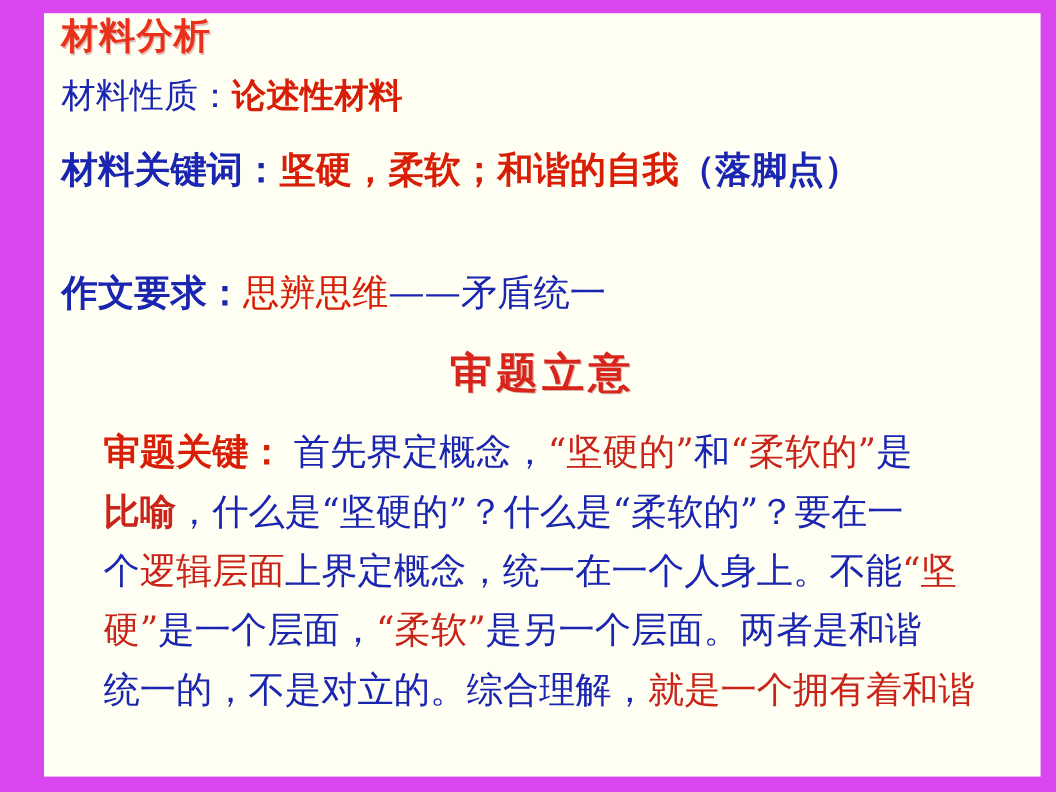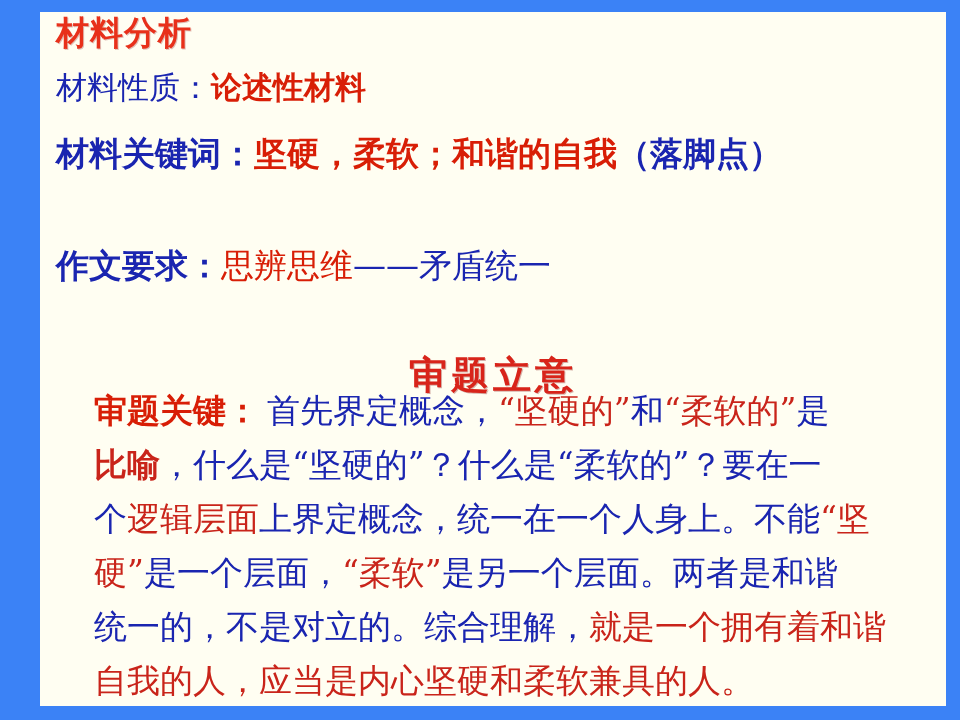--- a/index.html
+++ b/index.html
@@ -12,21 +12,21 @@
     overflow: hidden;
     background: #a7b52e;
     font-family: "DejaVu Sans", "Liberation Sans", sans-serif;
   }
 
   .slide {
     position: relative;
     width: 960px;
     height: 720px;
     box-sizing: border-box;
-    background: #3b82f6;
+    background: #d946ef;
     padding: 12px 14px 14px 40px;
   }
 
   .canvas {
     position: relative;
     width: 100%;
     height: 100%;
     box-sizing: border-box;
     background: #fffef2;
     overflow: hidden;
@@ -95,21 +95,20 @@
     position: absolute;
     top: 302px;
     left: 0;
     width: 100%;
     text-align: center;
     font-size: 38px;
     font-weight: bold;
     color: #d8241a;
     letter-spacing: 4px;
     text-shadow: 1px 1px 0 rgba(120,0,0,0.3);
-    margin-top: 36px;
   }
 
   
   .body-wrap {
     position: absolute;
     top: 372px;
     left: 14px;
     right: 8px;
     margin-left: 40px;
   }
@@ -172,19 +171,16 @@
       </div>
       <div class="body-line">
         <span class="bl">个</span><span class="emr">逻辑层面</span><span class="bl">上界定概念，统一在一个人身上。不能</span><span class="emr">“坚</span>
       </div>
       <div class="body-line">
         <span class="emr">硬”</span><span class="bl">是一个层面，</span><span class="emr">“柔软”</span><span class="bl">是另一个层面。两者是和谐</span>
       </div>
       <div class="body-line">
         <span class="bl">统一的，不是对立的。综合理解，</span><span class="emr">就是一个拥有着和谐</span>
       </div>
-      <div class="body-line">
-        <span class="emr">自我的人，应当是内心坚硬和柔软兼具的人。</span>
-      </div>
     </div>
 
   </div>
 </div>
 
 </body></html>

